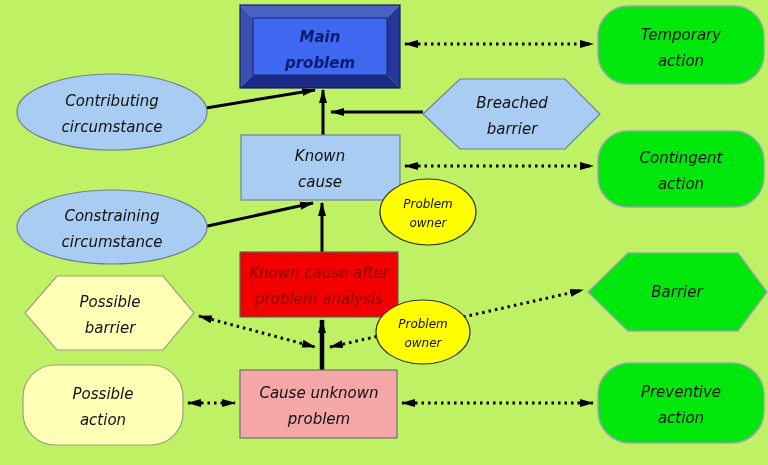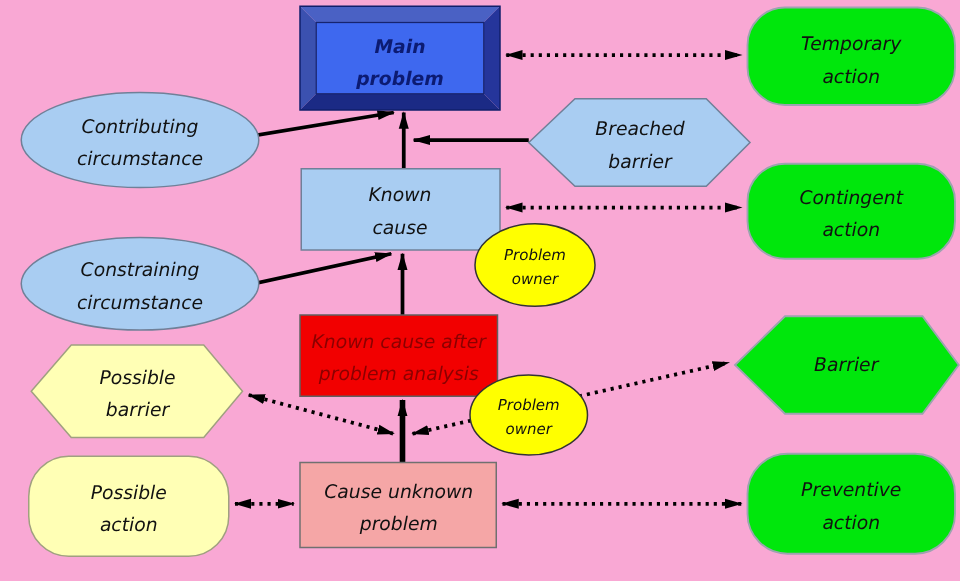--- a/index.html
+++ b/index.html
@@ -1,16 +1,16 @@
 <!DOCTYPE html>
 <html><head>
 <meta charset="utf-8">
 <style>
   html,body{margin:0;padding:0;background:#ffffff;}
-  .stage{position:relative;width:768px;height:465px;background:#f9a8d4;overflow:hidden;
+  .stage{position:relative;width:768px;height:465px;background:#bef264;overflow:hidden;
          font-family:"DejaVu Sans", sans-serif;}
   svg{display:block;}
   .lbl{font-family:"DejaVu Sans", sans-serif;font-style:italic;font-size:15px;fill:#111111;
        text-anchor:middle;}
   .lbl-navy{fill:#0c1b72;font-weight:bold;}
   .lbl-darkred{fill:#8b0000;}
   .lbl-small{font-size:12px;}
 </style>
 </head>
 <body>

